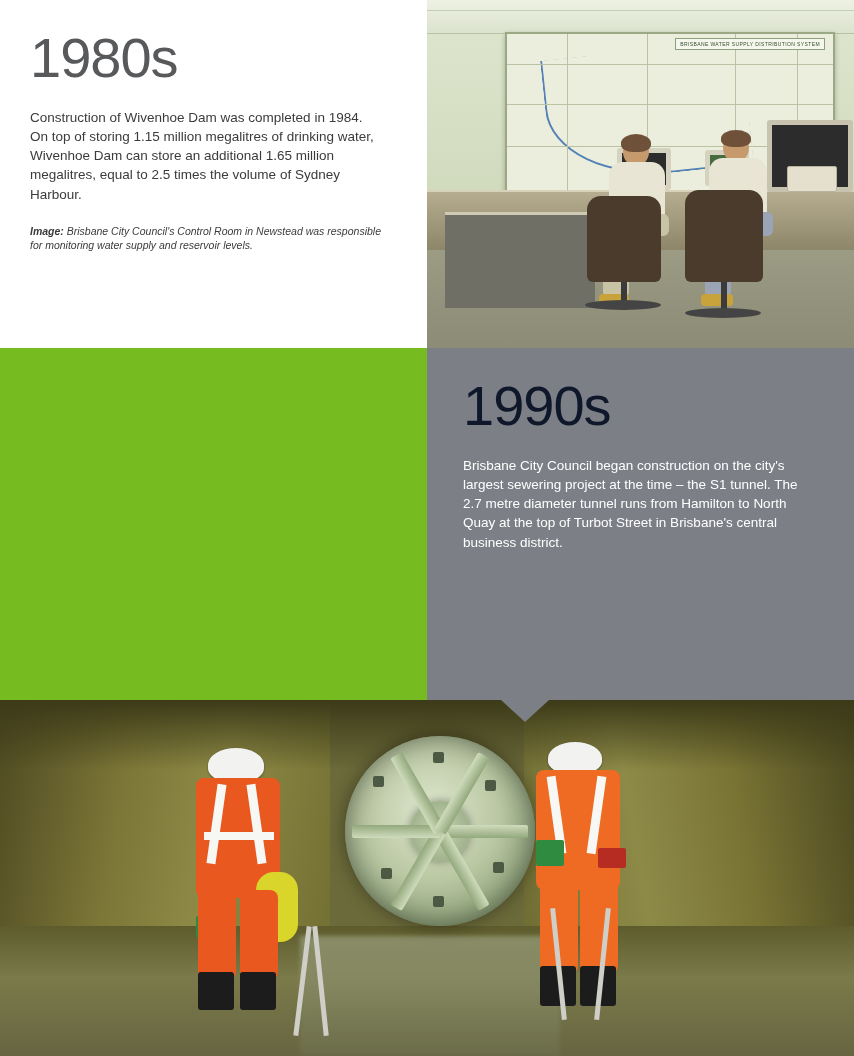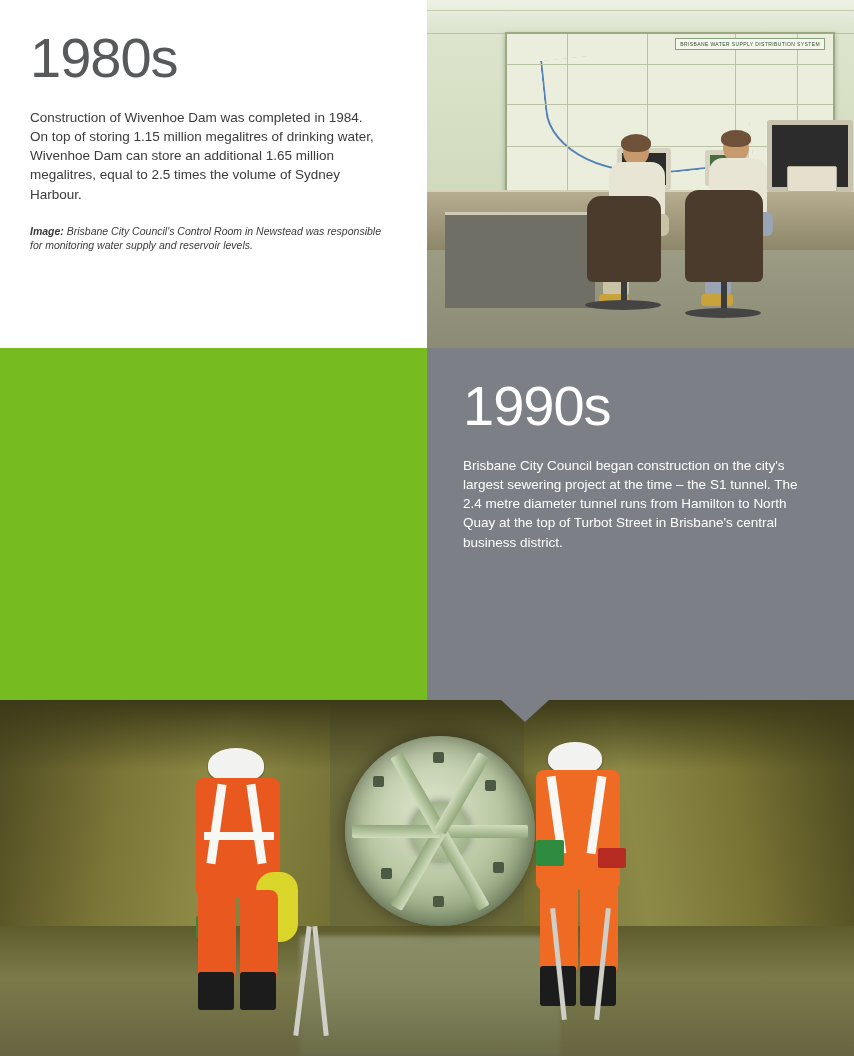--- a/index.html
+++ b/index.html
@@ -177,21 +177,21 @@
     position: absolute;
     left: 427px; top: 0;
     width: 427px; height: 352px;
     background: #7c7f86;
     padding: 30px 48px 0 36px;
     color: #ffffff;
   }
   .decade-light {
     font-size: 56px;
     line-height: 1;
-    color: #ffffff;
+    color: #0f172a;
     letter-spacing: -1px;
     font-weight: normal;
     margin-bottom: 22px;
   }
   .body-light {
     font-size: 13.5px;
     line-height: 1.42;
     color: #ffffff;
     margin-bottom: 15px;
   }
@@ -341,21 +341,21 @@
       <div class="cr-chairbase cb1"></div>
       <div class="cr-chairbase cb2"></div>
     </div>
   </div>
 
   <div class="row-mid">
     <div class="panel-green"></div>
 
     <div class="panel-1990">
       <h1 class="decade-light">1990s</h1>
-      <p class="body-light">Brisbane City Council began construction on the city's largest sewering project at the time – the S1 tunnel. The 2.4 metre diameter tunnel runs from Hamilton to North Quay at the top of Turbot Street in Brisbane's central business district.</p>
+      <p class="body-light">Brisbane City Council began construction on the city's largest sewering project at the time – the S1 tunnel. The 2.7 metre diameter tunnel runs from Hamilton to North Quay at the top of Turbot Street in Brisbane's central business district.</p>
     </div>
   </div>
 
   <div class="notch"></div>
 
   <div class="photo-tunnel">
     <div class="tn-wall-l"></div>
     <div class="tn-wall-r"></div>
     <div class="tn-ceiling"></div>
     <div class="tn-floor"></div>

